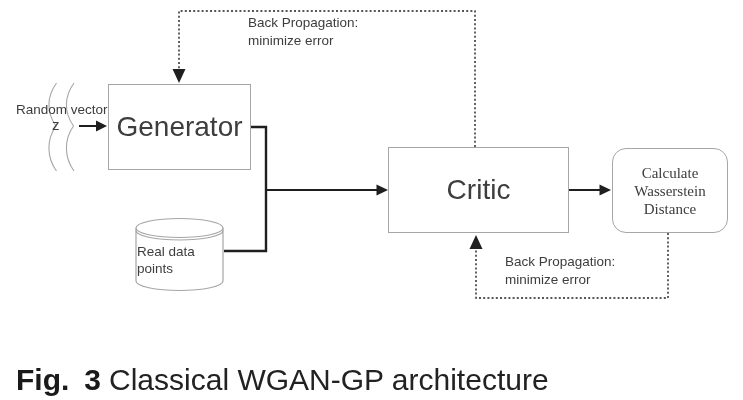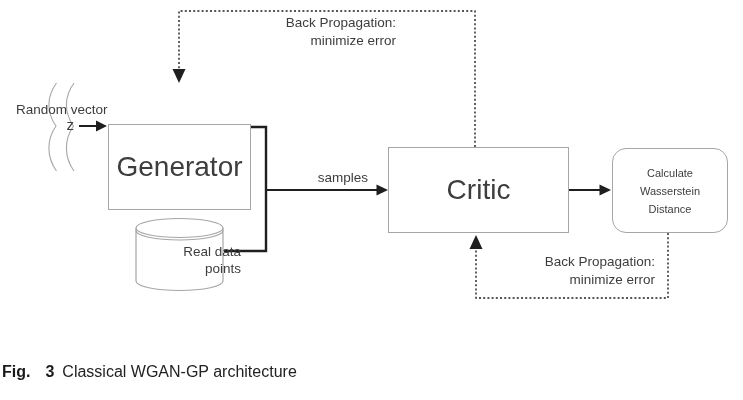--- a/index.html
+++ b/index.html
@@ -14,38 +14,38 @@
   .shape{stroke:var(--box_border,#a6a6a6);fill:#ffffff;}
   .shape-line{stroke:var(--box_border,#a6a6a6);fill:none;}
 
   .node{
     position:absolute;box-sizing:border-box;background:#fff;
     border:1.5px solid var(--box_border,#a6a6a6);
     display:flex;align-items:center;justify-content:center;
     color:var(--text,#3d3d3d);
   }
   .node.big{font-size:28px;letter-spacing:0;}
-  #generator-box{left:108px;top:84px;width:143px;height:86px;margin-top:40px;}
+  #generator-box{left:108px;top:84px;width:143px;height:86px;}
   #critic-box{left:388px;top:147px;width:181px;height:86px;}
   #wasserstein-box{left:612px;top:148px;width:116px;height:85px;border-radius:14px;
-    font-size:11px;line-height:18px;text-align:center;white-space:pre-line;}
+    font-size:15px;line-height:18px;text-align:center;white-space:pre-line;font-family:Liberation Serif, serif;}
 
   .lbl{
     position:absolute;color:var(--text,#3d3d3d);font-size:13.5px;line-height:18px;
-    white-space:pre-line;text-align:right;
+    white-space:pre-line;text-align:left;
   }
   #random-vector-label{left:16px;top:53px;text-align:left;white-space:nowrap;margin-top:48px;}
   #backprop-top-label{left:248px;top:14px;width:148px;}
   #samples-label{left:296px;top:169px;width:72px;}
   #real-data-label{left:137px;top:243px;width:104px;line-height:17px;}
   #backprop-bottom-label{left:505px;top:253px;width:150px;}
   #z-label{left:52px;top:116px;width:22px;font-size:15px;}
 
   #figure-caption{
-    position:absolute;left:2px;top:363px;color:#1a1a1a;font-size:16px;white-space:nowrap;
+    position:absolute;left:16px;top:363px;color:#1a1a1a;font-size:30px;white-space:nowrap;
   }
   #figure-caption .b{font-weight:bold;}
   #figure-caption .num{margin-left:15px;}
   #figure-caption .txt{margin-left:8px;font-weight:normal;color:#222;}
 </style>
 </head>
 <body>
 
 <div id="canvas">
 
@@ -101,21 +101,20 @@
   <div class="node" id="wasserstein-box">
     <span>Calculate
 Wasserstein
 Distance</span>
   </div>
 
   <div class="lbl" id="random-vector-label">Random vector</div>
   <div class="lbl" id="z-label">z</div>
   <div class="lbl" id="backprop-top-label">Back Propagation:
 minimize error</div>
-  <div class="lbl" id="samples-label">samples</div>
   <div class="lbl" id="real-data-label">Real data
 points</div>
   <div class="lbl" id="backprop-bottom-label">Back Propagation:
 minimize error</div>
 
   <div id="figure-caption">
     <span class="b">Fig.</span><span class="b num">3</span><span class="txt">Classical WGAN-GP architecture</span>
   </div>
 
 </div>

